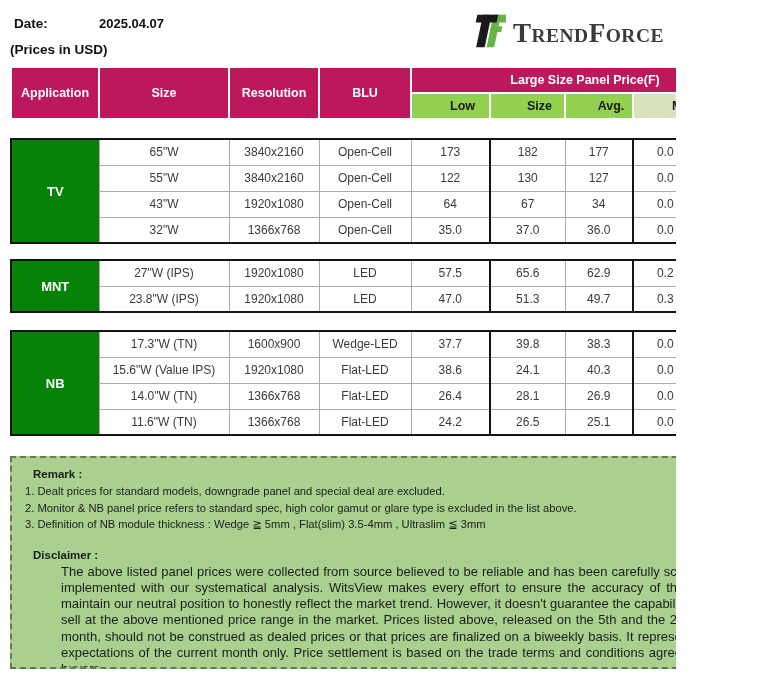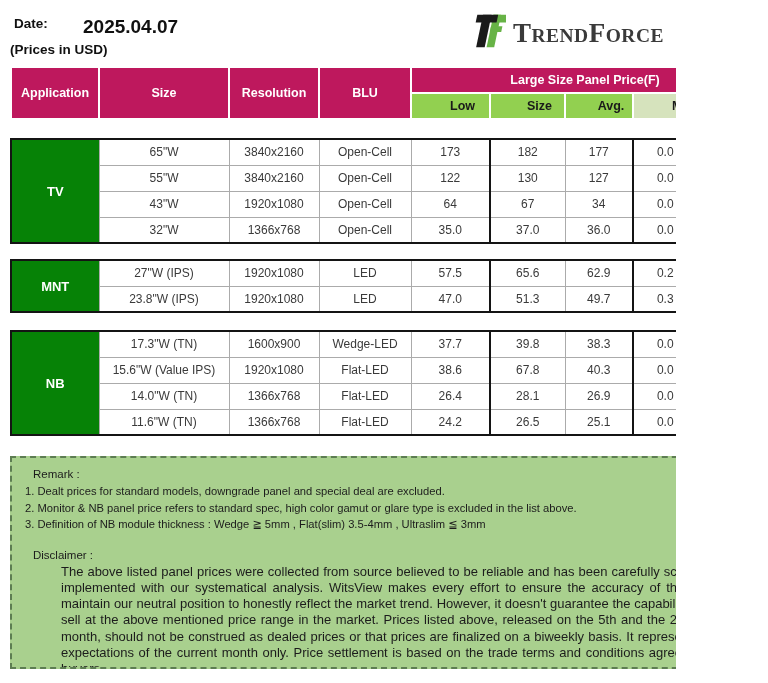--- a/index.html
+++ b/index.html
@@ -3,21 +3,21 @@
 <meta charset="utf-8">
 <style>
   * { margin:0; padding:0; box-sizing:border-box; }
   body { background:#fff; }
   .page {
     position:relative; width:676px; height:683px; background:#ffffff;
     font-family:"Liberation Sans", sans-serif; overflow:hidden;
   }
   
   .date-label { position:absolute; left:14px; top:16px; font-size:13.5px; font-weight:600; color:#111; }
-  .date-value { position:absolute; left:83px; top:16px; font-size:19px; font-weight:600; color:#111; }
+  .date-value { position:absolute; left:99px; top:16px; font-size:13px; font-weight:600; color:#111; }
   .prices-note { position:absolute; left:10px; top:42px; font-size:13.5px; font-weight:600; color:#111;text-align:center; }
   .logo { position:absolute; right:12px; top:13px; display:flex; align-items:center; gap:7px; }
   .logo-text { font-family:"Liberation Serif", serif; color:#3a3a3a; font-weight:600; letter-spacing:.5px; white-space:nowrap; }
   .logo-text .big { font-size:27px; }
   .logo-text .small { font-size:19.5px; }
   
   table { border-collapse:collapse; table-layout:fixed; width:748px; position:absolute; left:10px; }
   .hdr-table { top:66px; }
   .hdr-table td {
     border:2px solid #ffffff; text-align:center; vertical-align:middle;
@@ -39,21 +39,21 @@
   .sec-table td.c5 { border-right:2px solid #141414; } 
   .tv-table  { top:138px; }
   .mnt-table { top:259px; }
   .nb-table  { top:330px; }
   
   .notes-box {
     position:absolute; left:10px; top:456px; width:748px; height:213px;
     background:#a9d08e; border:2px dashed #5d7d52; padding:8px 13px 4px 13px;
     overflow:hidden; color:#1c1c1c;
   }
-  .notes-title { font-size:11.5px; font-weight:400; line-height:17px;padding-left:8px; }
+  .notes-title { font-size:11.5px; font-weight:700; line-height:17px;padding-left:8px; }
   .notes-line  { font-size:11.2px; line-height:16.5px; }
   .notes-gap   { height:14px; }
   .disclaimer-body { font-size:13px; line-height:16.3px; text-align:justify;margin-left:36px; }
 </style>
 </head>
 <body>
 
 <div class="page">
 
   <div class="date-label">Date:</div>
@@ -220,21 +220,21 @@
           <td class="c4">39.8</td>
           <td class="c5">38.3</td>
           <td class="c6">0.0</td>
           <td class="c7">0.0%</td>
         </tr>
         <tr>
           <td class="c0">15.6"W (Value IPS)</td>
           <td class="c1">1920x1080</td>
           <td class="c2">Flat-LED</td>
           <td class="c3">38.6</td>
-          <td class="c4">67.8</td>
+          <td class="c4">24.1</td>
           <td class="c5">40.3</td>
           <td class="c6">0.0</td>
           <td class="c7">0.0%</td>
         </tr>
         <tr>
           <td class="c0">14.0"W (TN)</td>
           <td class="c1">1366x768</td>
           <td class="c2">Flat-LED</td>
           <td class="c3">26.4</td>
           <td class="c4">28.1</td>

